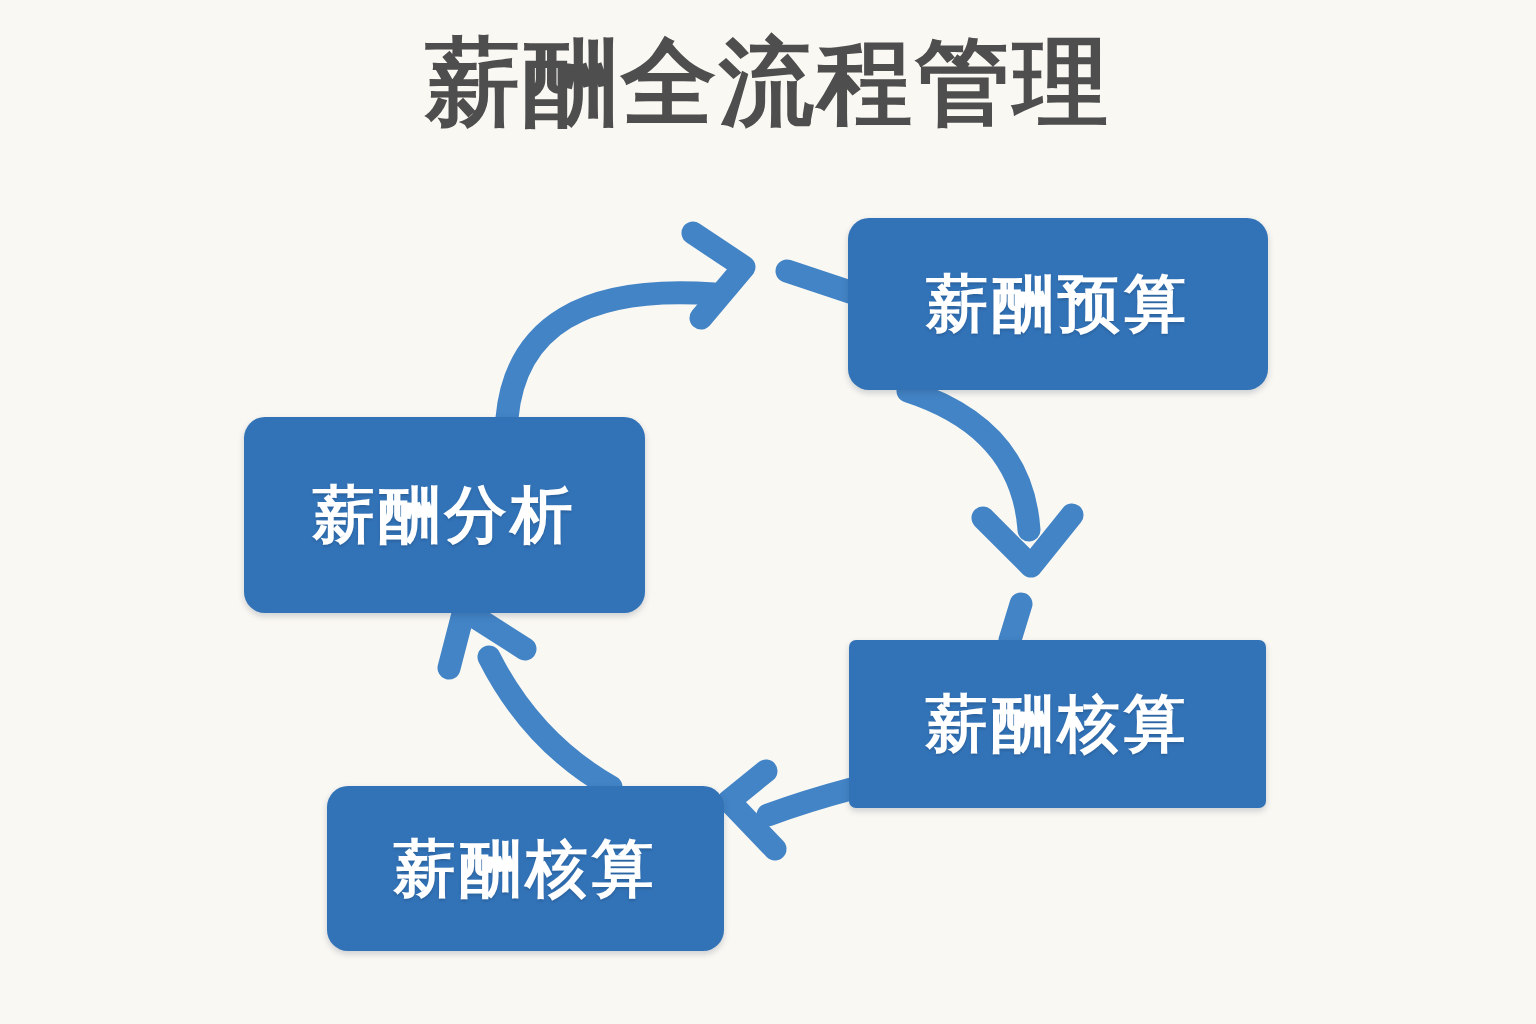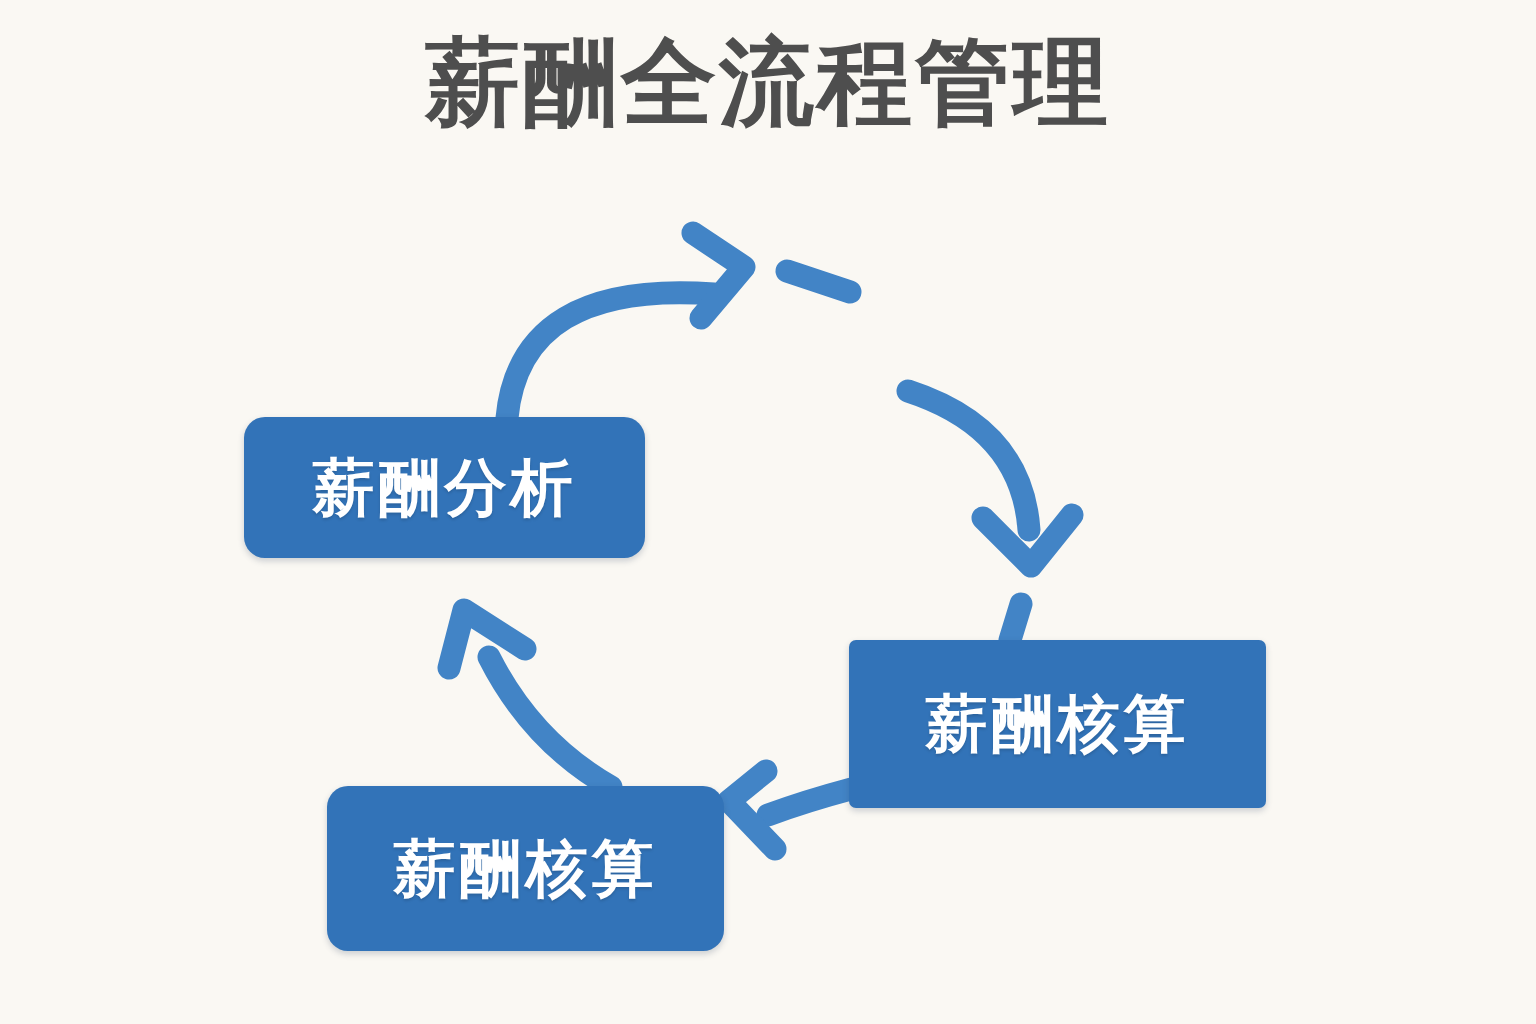--- a/index.html
+++ b/index.html
@@ -53,21 +53,21 @@
     color:var(--node-text);
     font-size:62px;
     font-weight:900;
     letter-spacing:4px;
     white-space:nowrap;
     text-shadow:0 2px 3px rgba(0,0,0,0.15);
   }
   .node-budget       {left:848px; top:218px; width:420px; height:172px;}
   .node-accounting   {left:849px; top:640px; width:417px; height:168px;border-radius:7px;}
   .node-distribution {left:327px; top:786px; width:397px; height:165px;}
-  .node-analysis     {left:244px; top:417px; width:401px; height:141px;}
+  .node-analysis     {left:244px; top:417px; width:401px; height:196px;}
 </style>
 </head>
 <body>
 
 <div class="canvas">
 
   <div class="diagram-title">薪酬全流程管理</div>
 
   <svg class="arrow-layer" viewBox="0 0 1536 1024">
 
@@ -87,20 +87,23 @@
       <path d="M 851 789 Q 806 801 768 815"></path>
       <path d="M 766 771 L 729 801 L 775 849"></path>
     </g>
 
     <g>
       <path d="M 611 787 Q 532 742 489 657"></path>
       <path d="M 525 649 L 464 610 L 449 668"></path>
     </g>
   </svg>
 
+  <div class="node node-budget">
+    <span class="node-label">薪酬预算</span>
+  </div>
 
   <div class="node node-accounting">
     <span class="node-label">薪酬核算</span>
   </div>
 
   <div class="node node-distribution">
     <span class="node-label">薪酬核算</span>
   </div>
 
   <div class="node node-analysis">

